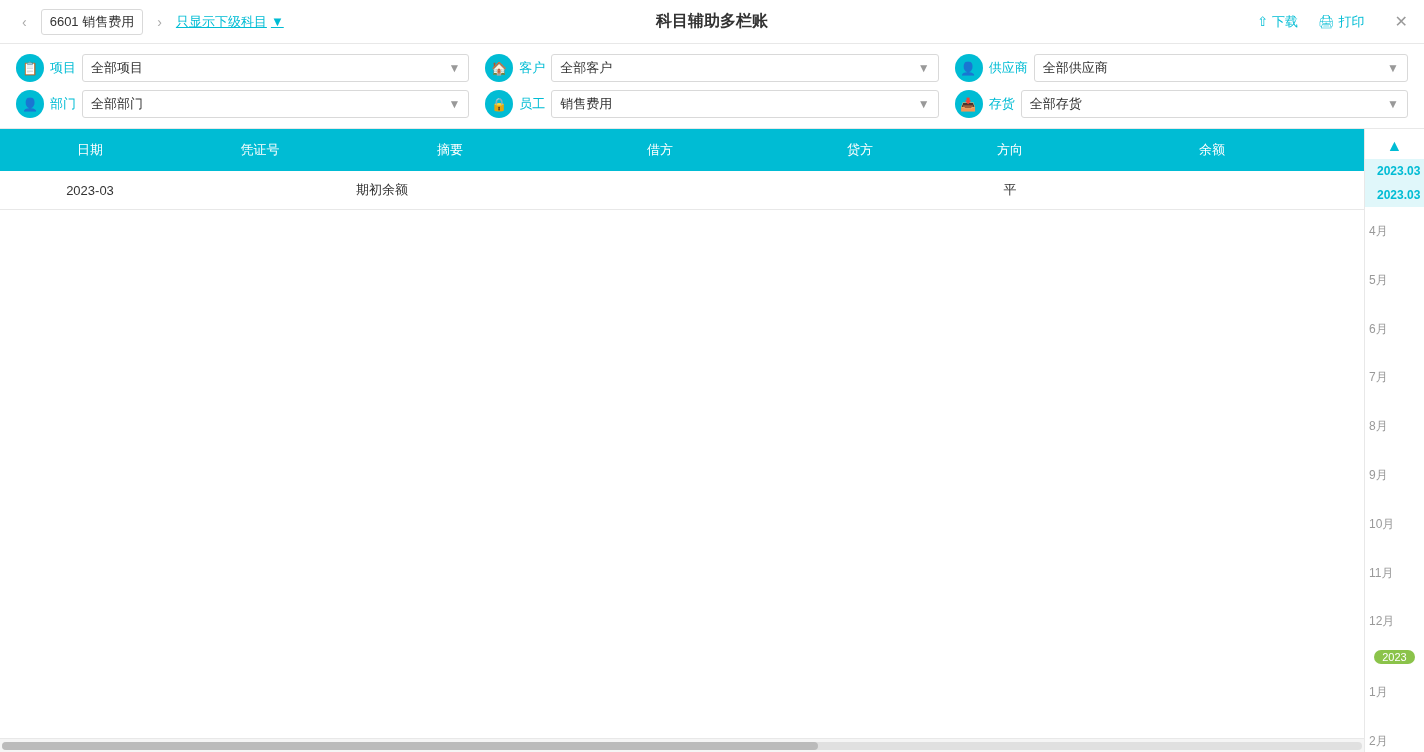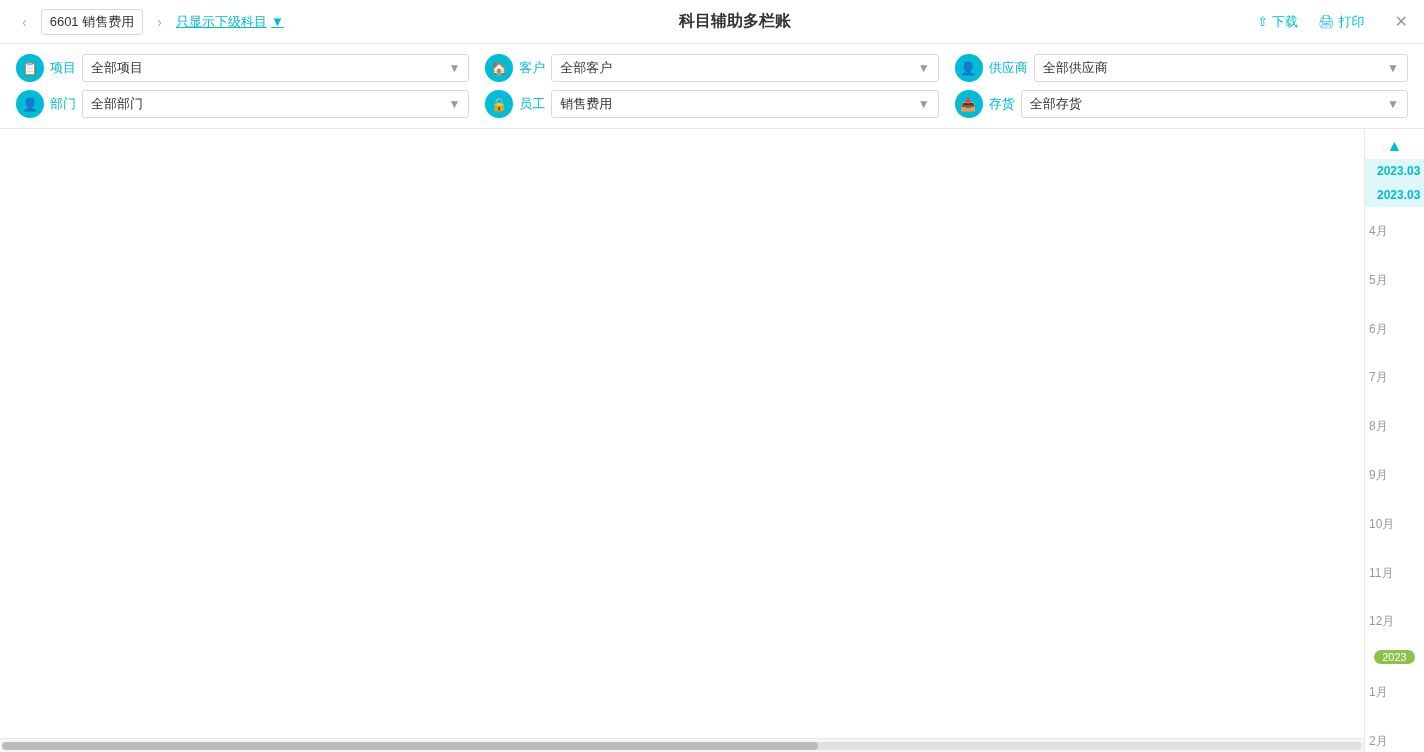--- a/index.html
+++ b/index.html
@@ -62,21 +62,20 @@
     .show-sub-btn .arrow-down {
       color: #00bcd4;
     }
     .page-title {
       font-size: 16px;
       font-weight: bold;
       color: #333;
       position: absolute;
       left: 50%;
       transform: translateX(-50%);
-      margin-left: 23px;
     }
     .title-bar-right {
       display: flex;
       align-items: center;
       gap: 20px;
     }
     .toolbar-btn {
       display: flex;
       align-items: center;
       gap: 4px;
@@ -351,20 +350,44 @@
         <div class="filter-select">
           <span>全部存货</span>
           <span class="chevron">▼</span>
         </div>
       </div>
     </div>
   </div>
 
   <div class="table-container">
     <div class="main-content">
+      <table class="data-table">
+        <thead>
+          <tr>
+            <th class="col-date">日期</th>
+            <th class="col-voucher">凭证号</th>
+            <th class="col-summary">摘要</th>
+            <th class="col-debit">借方</th>
+            <th class="col-credit">贷方</th>
+            <th class="col-direction">方向</th>
+            <th class="col-balance">余额</th>
+          </tr>
+        </thead>
+        <tbody id="table-body">
+          <tr class="table-row">
+            <td>2023-03</td>
+            <td></td>
+            <td>期初余额</td>
+            <td></td>
+            <td></td>
+            <td>平</td>
+            <td></td>
+          </tr>
+        </tbody>
+      </table>
       <div style="flex:1;"></div>
       <div class="scroll-bar-container">
         <div class="scroll-track">
           <div class="scroll-thumb"></div>
         </div>
       </div>
     </div>
 
     <div class="timeline-sidebar">
       <span class="timeline-nav active">▲</span>

